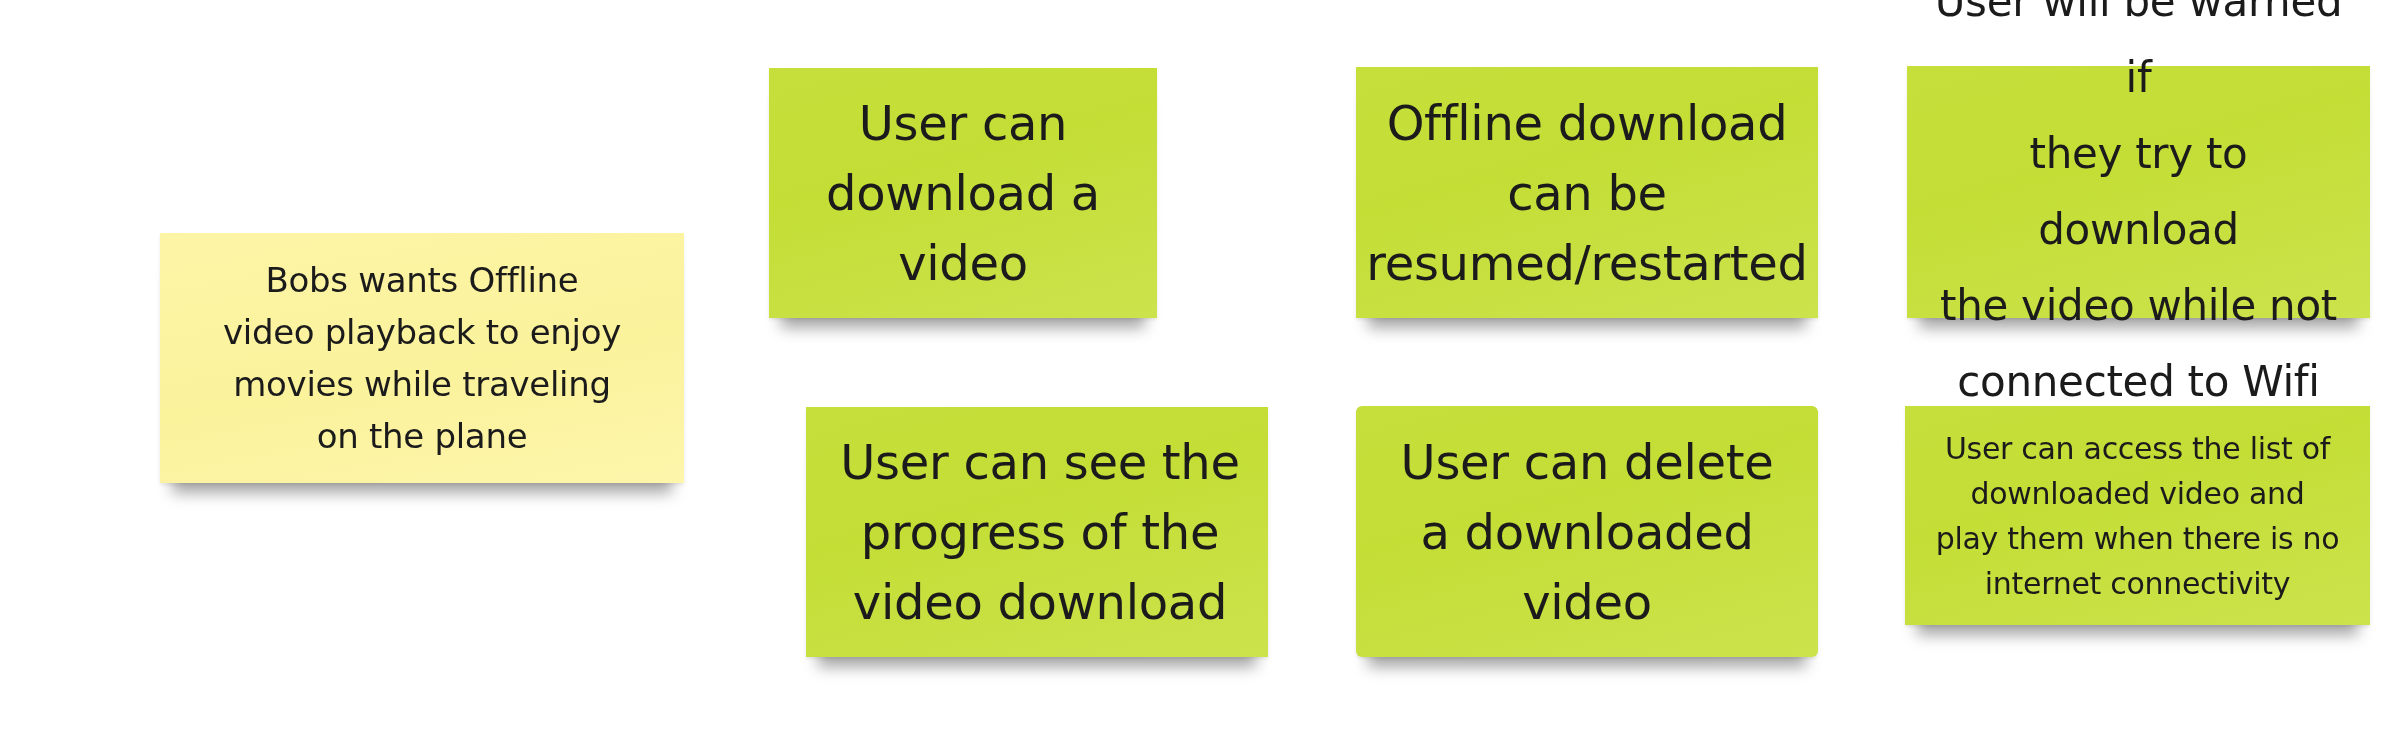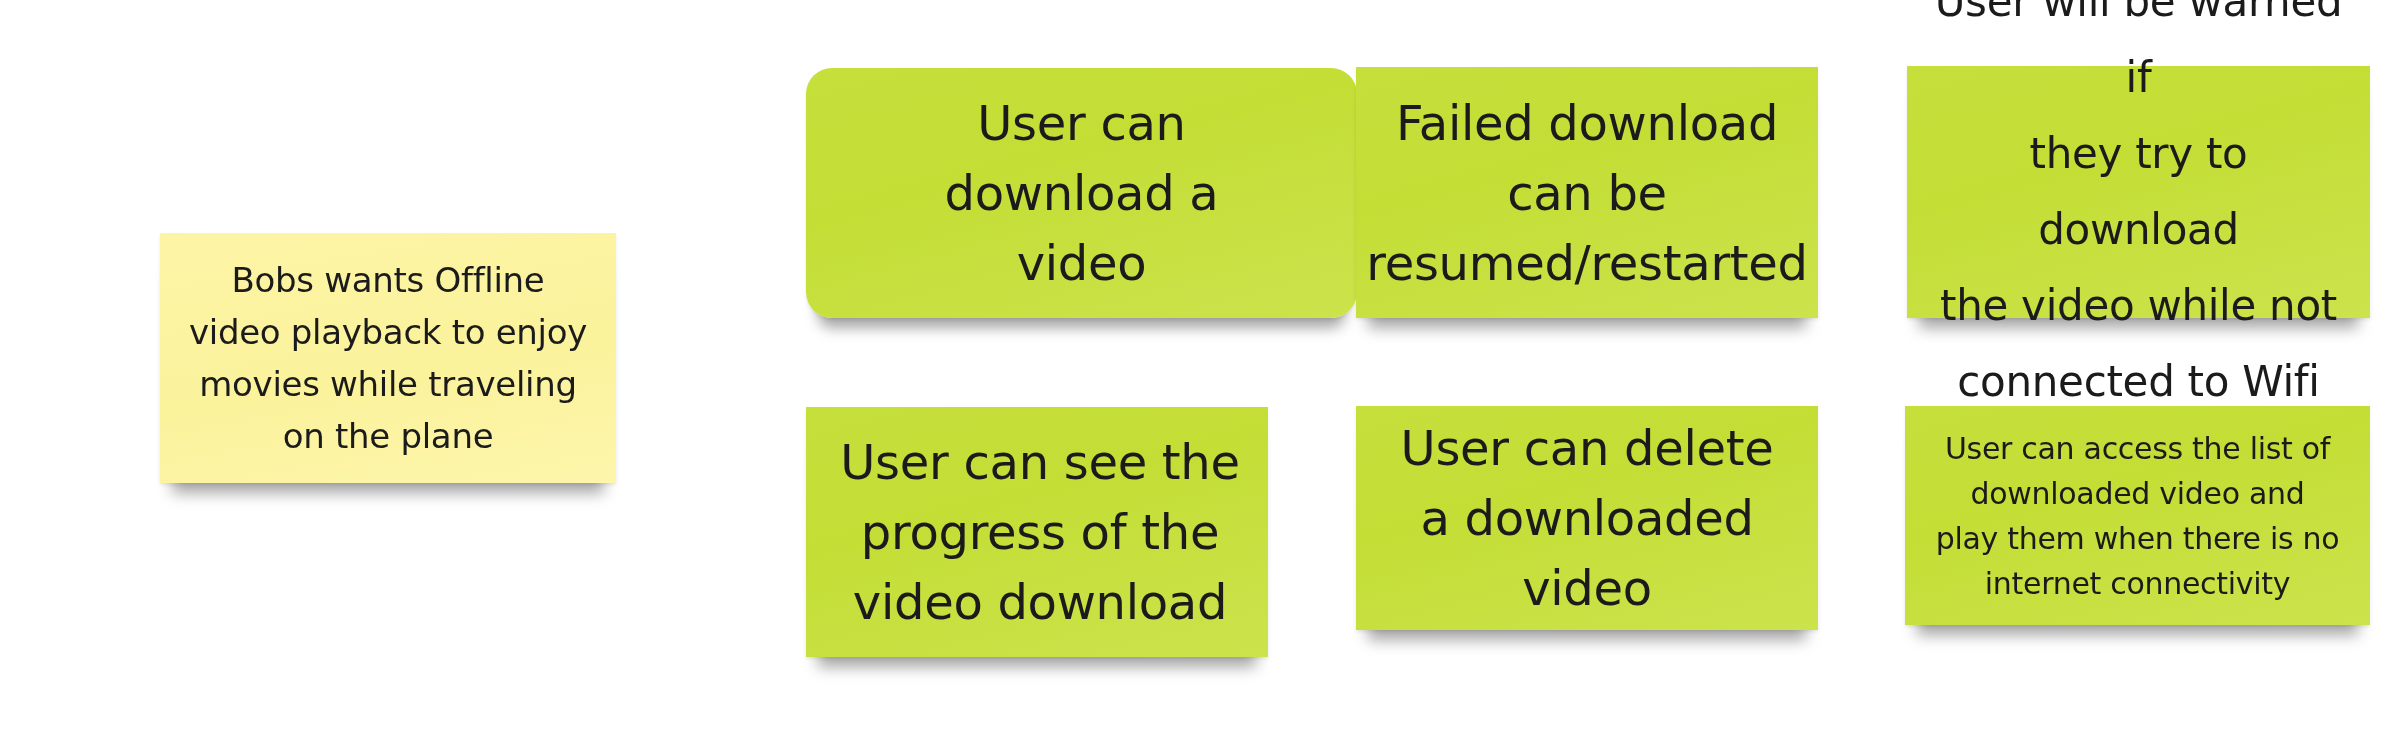--- a/index.html
+++ b/index.html
@@ -25,53 +25,53 @@
     .fs-xl { font-size: 48px; line-height: 70px; }
     .fs-m  { font-size: 34px; line-height: 52px; }
     .fs-ms { font-size: 42px; line-height: 76px; }
     .fs-s  { font-size: 30px; line-height: 45px; }
   </style>
 </head>
 <body>
 
 <div>
 
-  <div class="note yellow" style="left:160px; top:233px; width:456px; height:250px;">
+  <div class="note yellow" style="left:160px; top:233px; width:524px; height:250px;">
     <span class="text fs-m">Bobs wants Offline
 video playback to enjoy
 movies while traveling
 on the plane</span>
   </div>
 
-  <div class="note green" style="left:806px; top:68px; width:551px; height:250px;border-radius:26px;">
+  <div class="note green" style="left:769px; top:68px; width:388px; height:250px;">
     <span class="text fs-xl">User can
 download a
 video</span>
   </div>
 
   <div class="note green" style="left:1356px; top:67px; width:462px; height:251px;">
-    <span class="text fs-xl">Failed download
+    <span class="text fs-xl">Offline download
 can be
 resumed/restarted</span>
   </div>
 
   <div class="note green" style="left:1907px; top:66px; width:463px; height:252px;">
     <span class="text fs-ms">User will be warned if
 they try to download
 the video while not
 connected to Wifi</span>
   </div>
 
   <div class="note green" style="left:806px; top:407px; width:462px; height:250px;padding-left:32px;">
     <span class="text fs-xl">User can see the
 progress of the
 video download</span>
   </div>
 
-  <div class="note green" style="left:1356px; top:406px; width:462px; height:224px;">
+  <div class="note green" style="left:1356px; top:406px; width:462px; height:251px;border-radius:6px;">
     <span class="text fs-xl">User can delete
 a downloaded
 video</span>
   </div>
 
   <div class="note green" style="left:1905px; top:406px; width:465px; height:219px;">
     <span class="text fs-s">User can access the list of
 downloaded video and
 play them when there is no
 internet connectivity</span>

